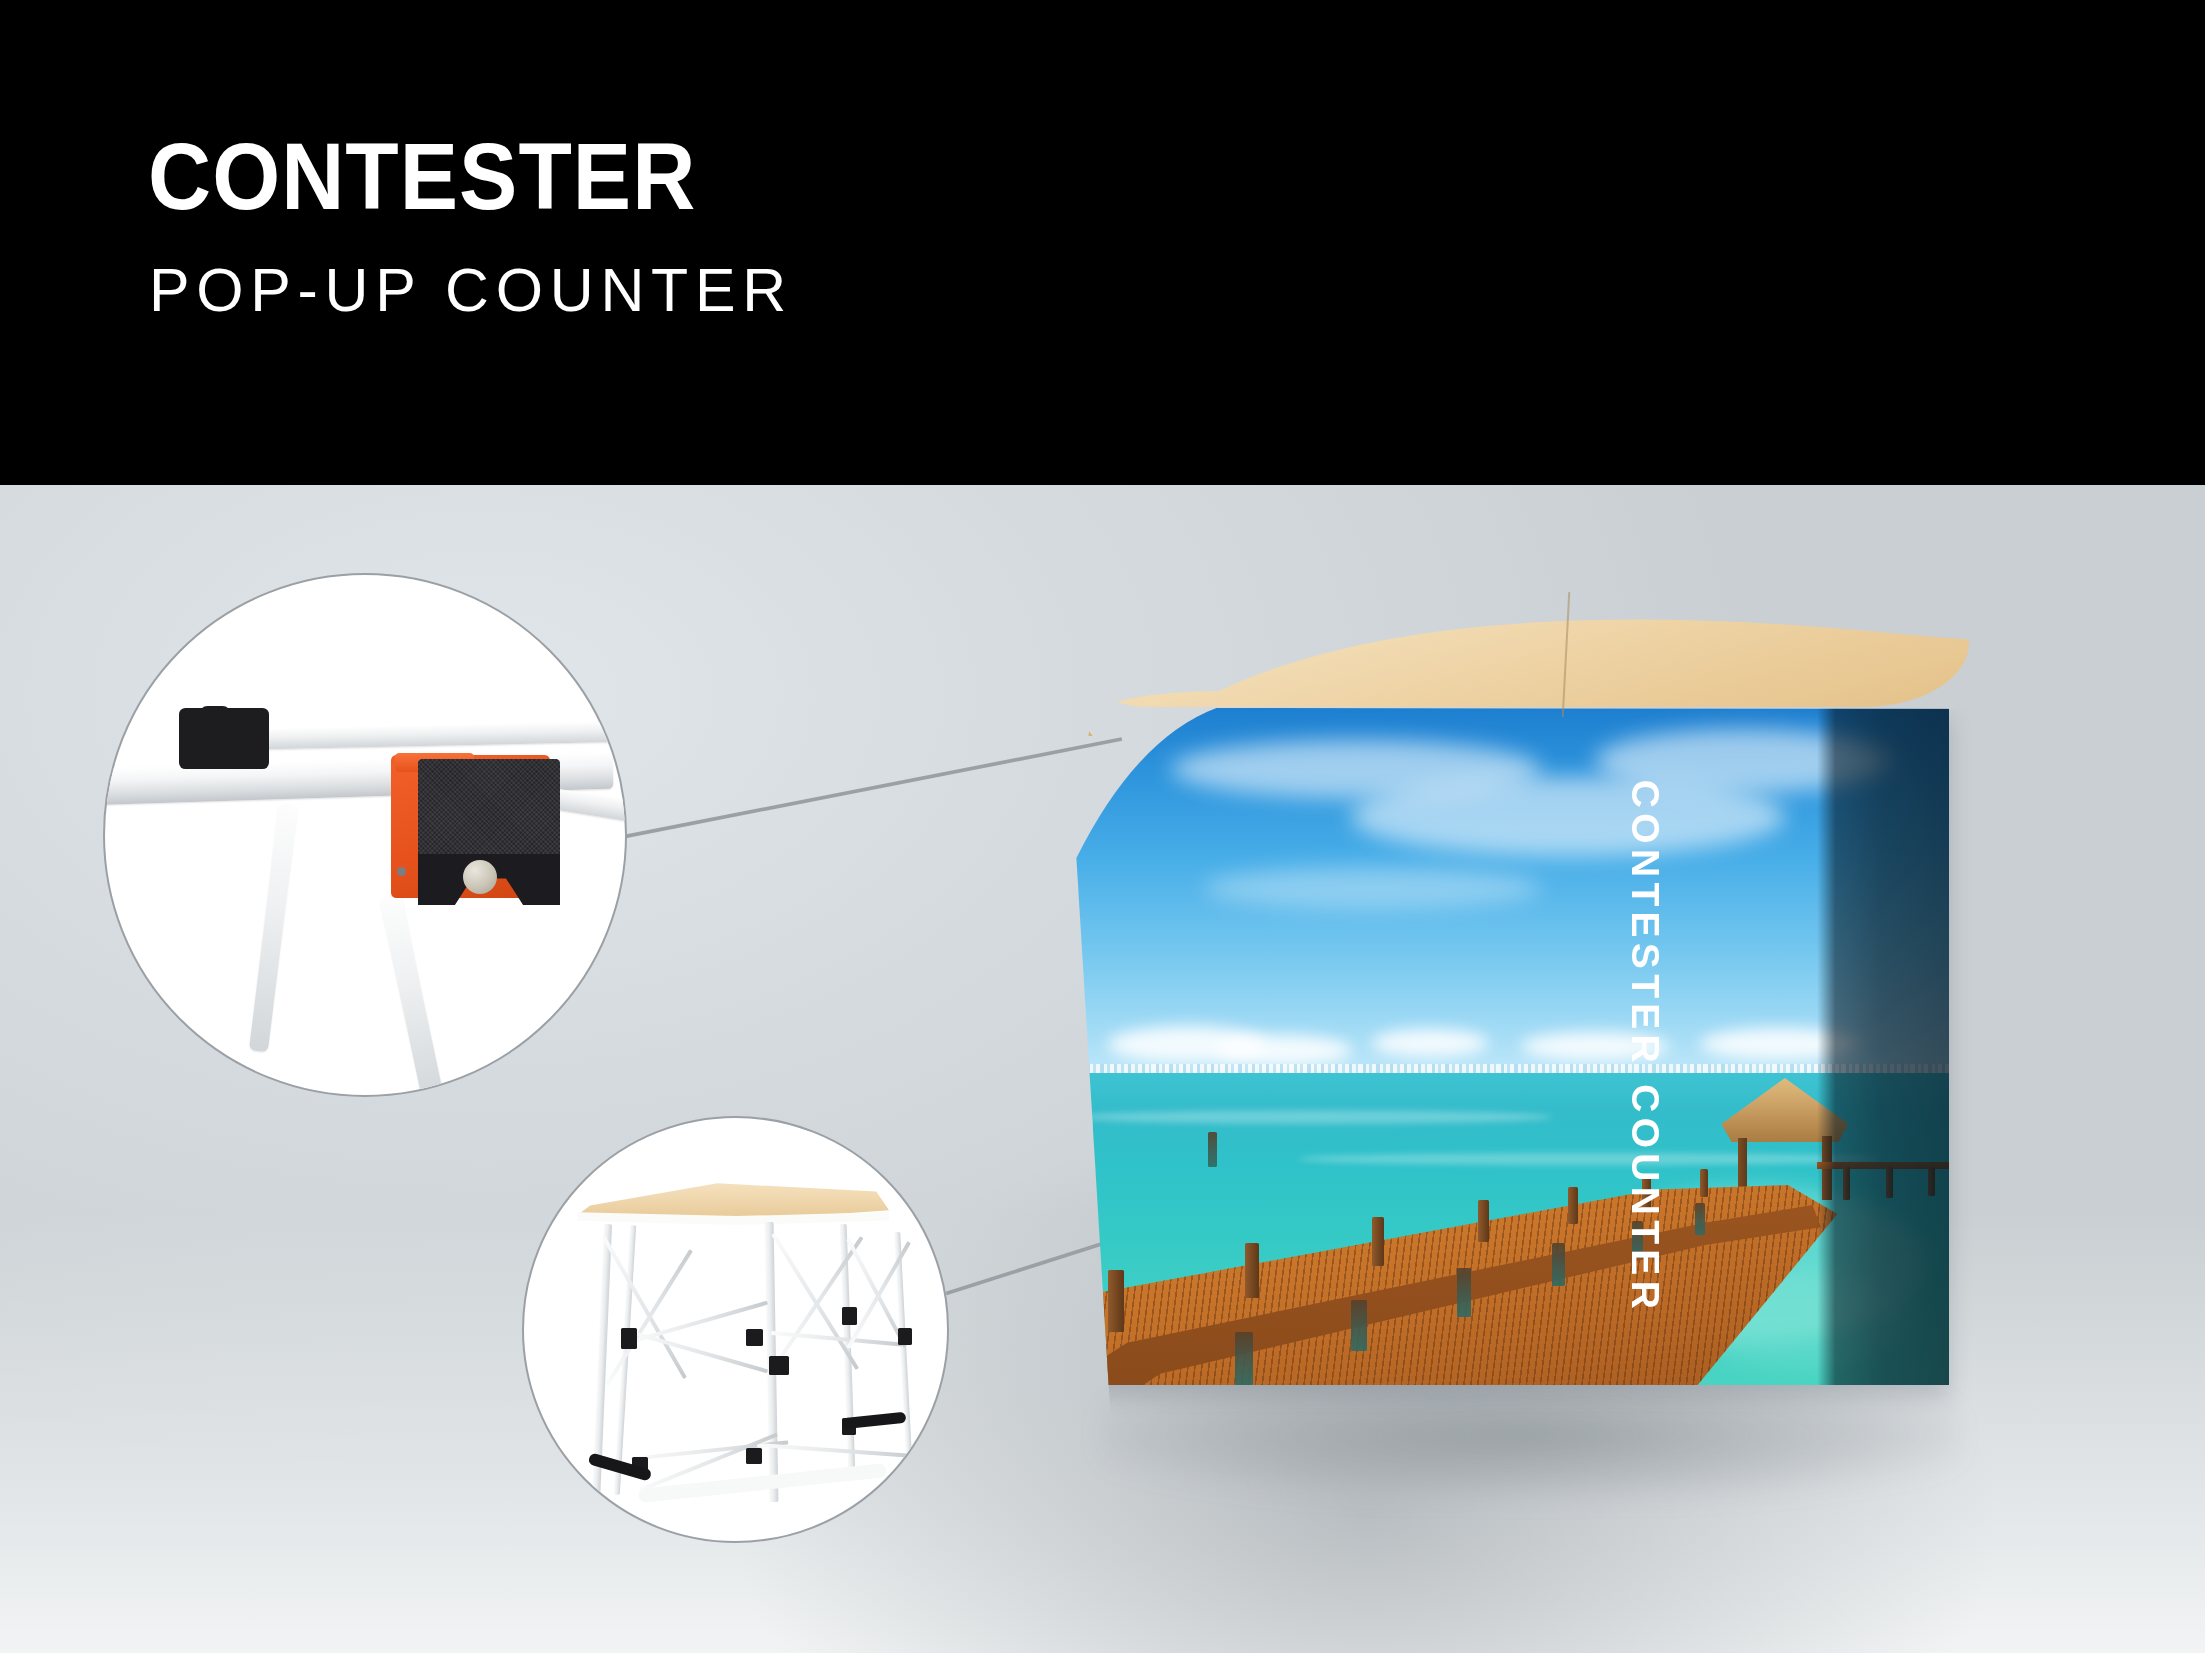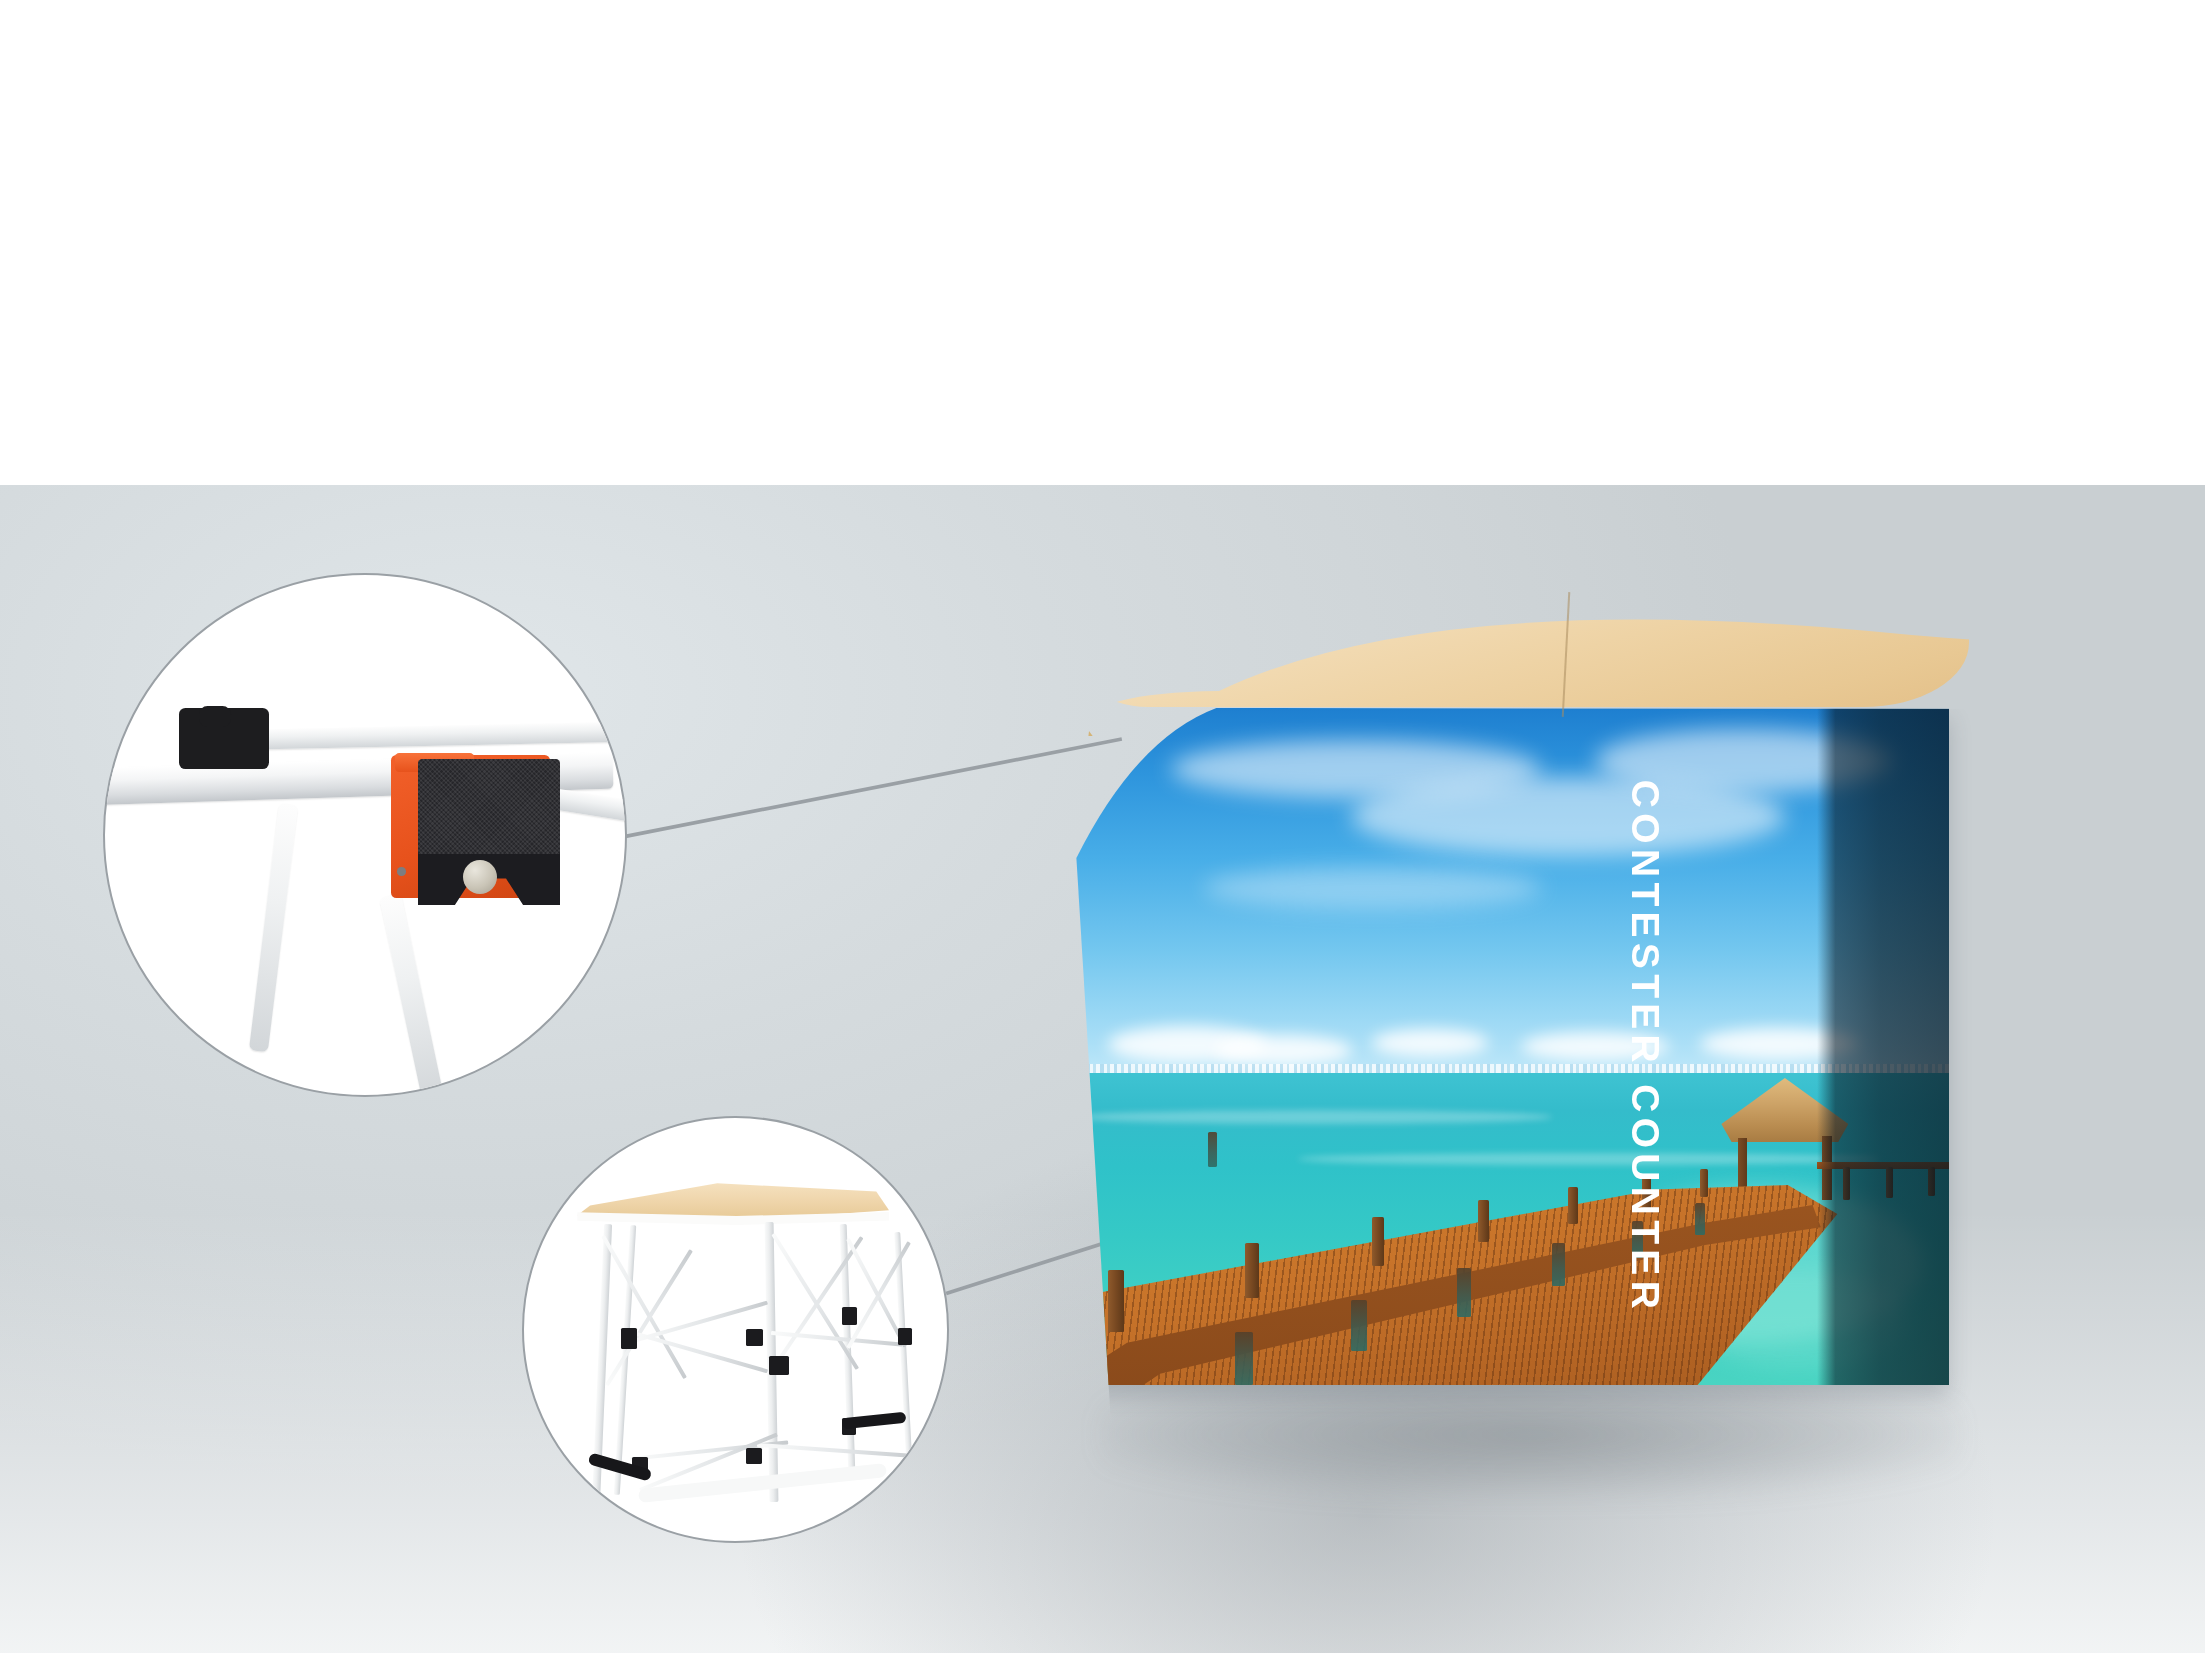--- a/index.html
+++ b/index.html
@@ -230,20 +230,24 @@
   }
 
   
   .nowrap{white-space:nowrap;}
 </style>
 </head>
 <body>
 
 <div class="page">
 
+  <div class="header-band">
+    <div class="title-main nowrap">CONTESTER</div>
+    <div class="title-sub nowrap">POP-UP COUNTER</div>
+  </div>
 
   <div class="stage">
     <div class="stage-vignette"></div>
   </div>
 
   <svg class="leaders" viewBox="0 0 4167 2209">
     <line x1="1182" y1="664" x2="2120" y2="480" stroke="#9aa0a5" stroke-width="7"></line>
     <line x1="1788" y1="1528" x2="2370" y2="1342" stroke="#9aa0a5" stroke-width="7"></line>
   </svg>
 

